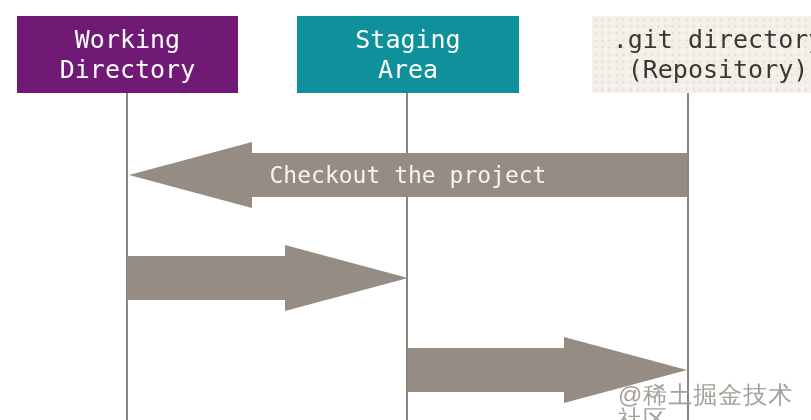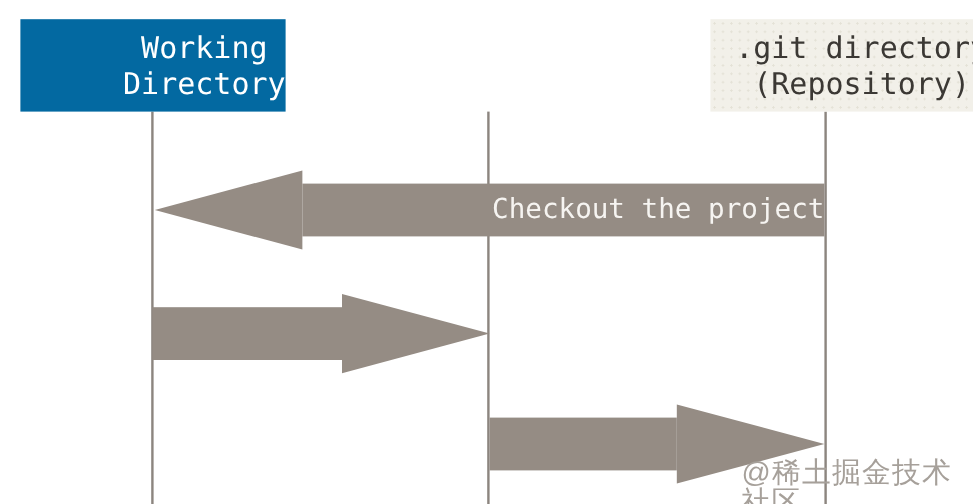--- a/index.html
+++ b/index.html
@@ -34,23 +34,22 @@
     align-items: center;
     justify-content: center;
     text-align: center;
     z-index: 3;
     font-size: 25px;
     line-height: 30px;
   }
   .box-label { white-space: pre-line; }
   .box-working {
     left: 17px; width: 221px;
-    background: #0369a1;
+    background: #701a75;
     color: #FFFFFF;
-    justify-content: flex-end;
   }
   .box-staging {
     left: 297px; width: 222px;
     background: #0F919B;
     color: #FFFFFF;
   }
   .box-git {
     left: 592px; width: 252px;
     background-color: #F2F0E9;
     background-image: radial-gradient(#E4E1D6 1px, rgba(0,0,0,0) 1.1px);
@@ -79,21 +78,21 @@
     font-size: 23px;
     line-height: 66px;
     top: 0;
     white-space: nowrap;
   }
 
   
   .arrow-checkout { left: 129px; top: 142px; width: 558px; }
   .arrow-checkout .head { left: 0; top: 0; border-right: 123px solid #958C84; }
   .arrow-checkout .shaft { left: 123px; right: 0; }
-  .arrow-checkout .arrow-label { left: 0; right: 0; text-align: right; }
+  .arrow-checkout .arrow-label { left: 0; right: 0; text-align: center; }
 
   
   .arrow-stage { left: 127px; top: 245px; width: 281px; }
   .arrow-stage .head { right: 0; top: 0; border-left: 123px solid #958C84; }
   .arrow-stage .shaft { left: 0; right: 123px; }
   .arrow-stage .arrow-label { left: 17px; }
 
   
   .arrow-commit { left: 408px; top: 337px; width: 279px; }
   .arrow-commit .head { right: 0; top: 0; border-left: 123px solid #958C84; }
@@ -119,20 +118,24 @@
 <div class="canvas">
 
   <div class="lifeline lifeline-working"></div>
   <div class="lifeline lifeline-staging"></div>
   <div class="lifeline lifeline-git"></div>
 
   <div class="box box-working">
     <span class="box-label">Working
 Directory</span>
   </div>
+  <div class="box box-staging">
+    <span class="box-label">Staging
+Area</span>
+  </div>
   <div class="box box-git">
     <span class="box-label">.git directory
 (Repository)</span>
   </div>
 
   <div class="arrow arrow-checkout">
     <div class="head"></div>
     <div class="shaft"></div>
     <span class="arrow-label">Checkout the project</span>
   </div>

